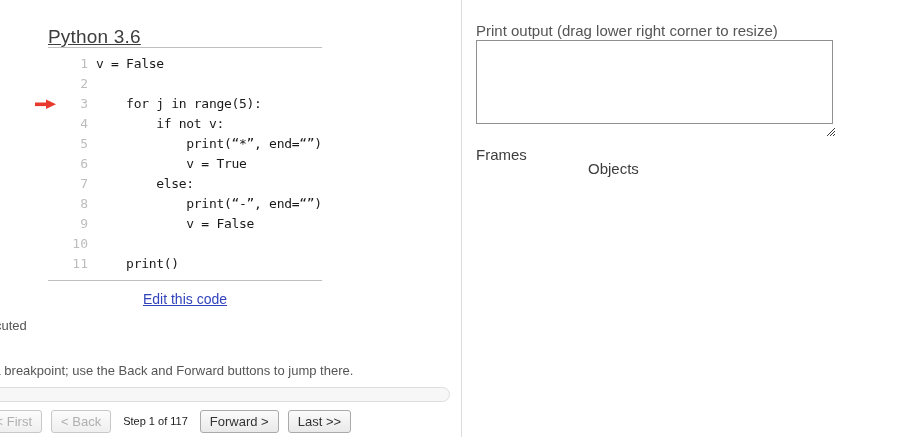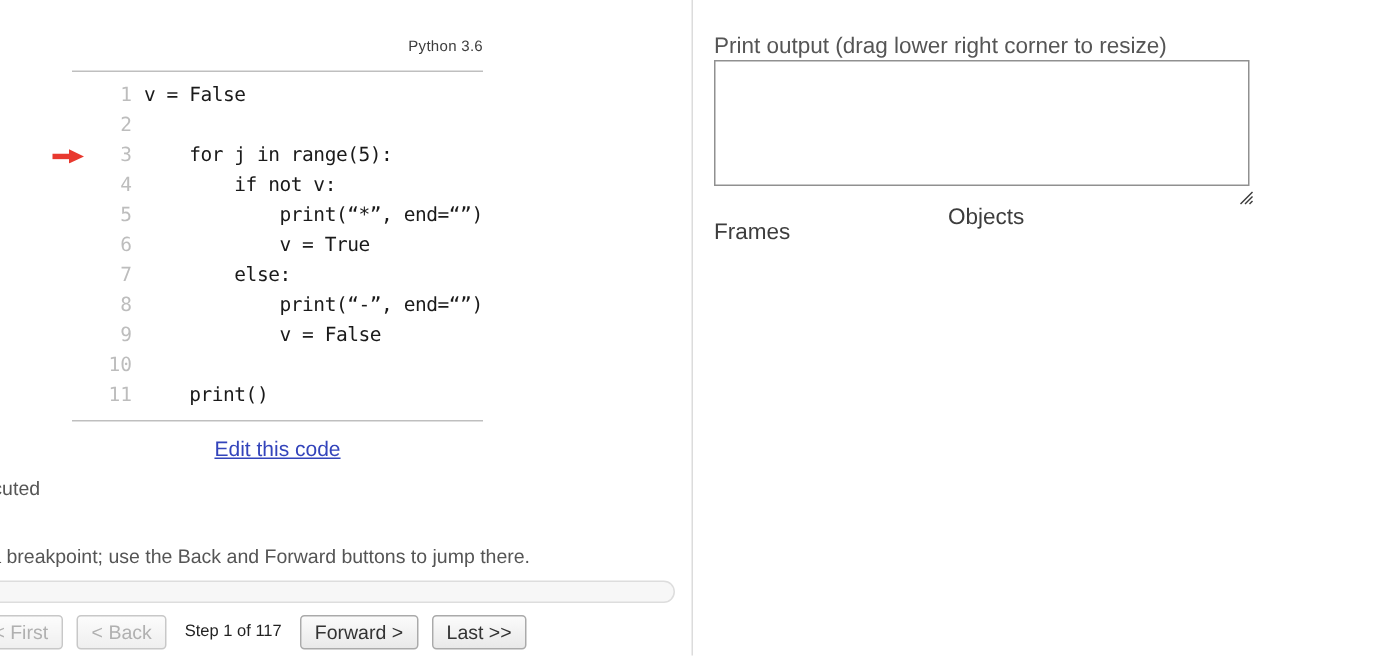--- a/index.html
+++ b/index.html
@@ -34,24 +34,25 @@
     height: 437px;
     background: #dcdcdc;
   }
 
   
   #lang-title {
     position: absolute;
     left: 48px;
     top: 26px;
     width: 274px;
-    text-align: right;
-    font-size: 10px;
+    text-align: left;
+    font-size: 19px;
     color: #3d3d3d;
     letter-spacing: 0.2px;
+    text-decoration: underline;
   }
 
   
   #code-block {
     position: absolute;
     left: 48px;
     top: 47px;
     width: 274px;
     border-top: 1px solid #bfbfbf;
     border-bottom: 1px solid #bfbfbf;
@@ -204,21 +205,21 @@
     width: 10px;
     height: 10px;
   }
   .heading-label {
     position: absolute;
     font-size: 15px;
     color: #3d3d3d;
     white-space: nowrap;
   }
   #frames-heading  { left: 14px;  top: 146px; }
-  #objects-heading { left: 126px; top: 136px; margin-left: 44px; }
+  #objects-heading { left: 126px; top: 160px; }
 </style>
 </head>
 <body>
 
 <div id="left-pane">
 
   <div id="lang-title">Python 3.6</div>
 
   <div id="code-block">
 

